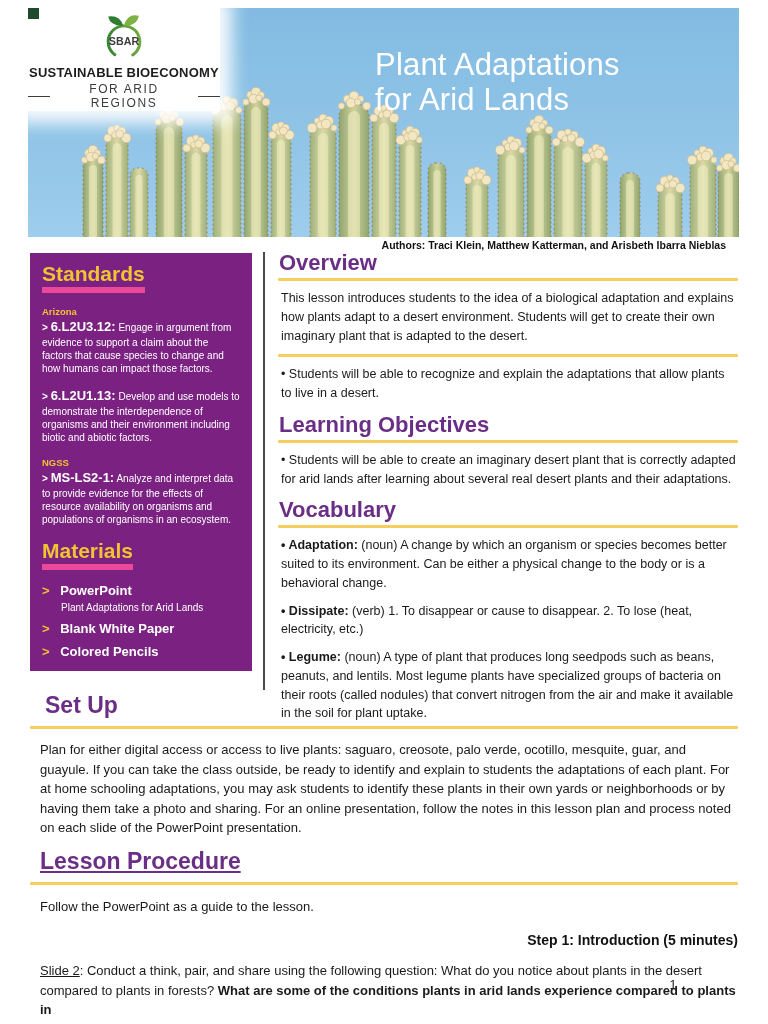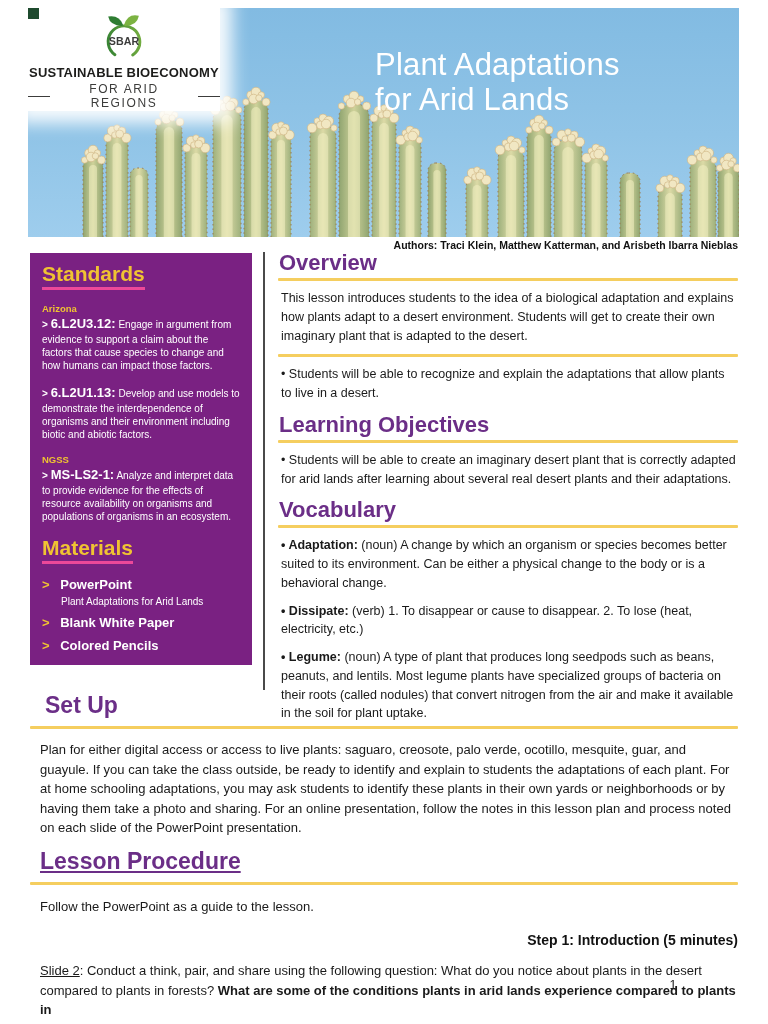--- a/index.html
+++ b/index.html
@@ -27,32 +27,32 @@
   .logo-line2 { margin-top:2px; display:flex; align-items:center; justify-content:center; gap:14px;
     font-size:12px; color:#3c3c3b; letter-spacing:1.6px; }
   .dash { width:26px; height:1px; background:#3c3c3b; display:inline-block; }
   .header-title {
     position:absolute; left:347px; top:39px;
     color:#ffffff; font-weight:normal; font-size:31px; line-height:1.14; letter-spacing:0.2px;
   }
 
   
   .authors {
-    position:absolute; left:28px; top:239px; width:710px;
+    position:absolute; left:16px; top:239px; width:710px;
     text-align:right; font-size:10.5px; font-weight:bold; color:#111111;
   }
 
   
   .sidebar {
     position:absolute; left:30px; top:253px; width:222px; min-height:359px;
     background:#7a2182; color:#ffffff; padding:9px 12px 12px 12px;
   }
   .sb-title {
     color:#f0c332; font-size:21px; font-weight:bold;
-    border-bottom:3px solid #ec4899; display:inline-block; padding-bottom:1px; margin-bottom:5px;
+    border-bottom:6px solid #ec4899; display:inline-block; padding-bottom:1px; margin-bottom:5px;
   }
   .sb-group-label { color:#f0c332; font-weight:bold; font-size:9.5px; margin-top:8px; }
   .std-item { margin-top:2px; margin-bottom:13px; font-size:10px; line-height:1.3; }
   .std-code { font-size:13px; font-weight:bold; }
   .marker-w { color:#ffffff; font-weight:bold; }
   .marker-y { color:#f0c332; font-weight:bold; margin-right:7px; }
   .materials-block { margin-top:4px; }
   .mat-item { font-size:13px; font-weight:bold; margin-top:8px; }
   .mat-sub { font-size:10px; font-weight:normal; margin:4px 0 1px 19px; }
 

